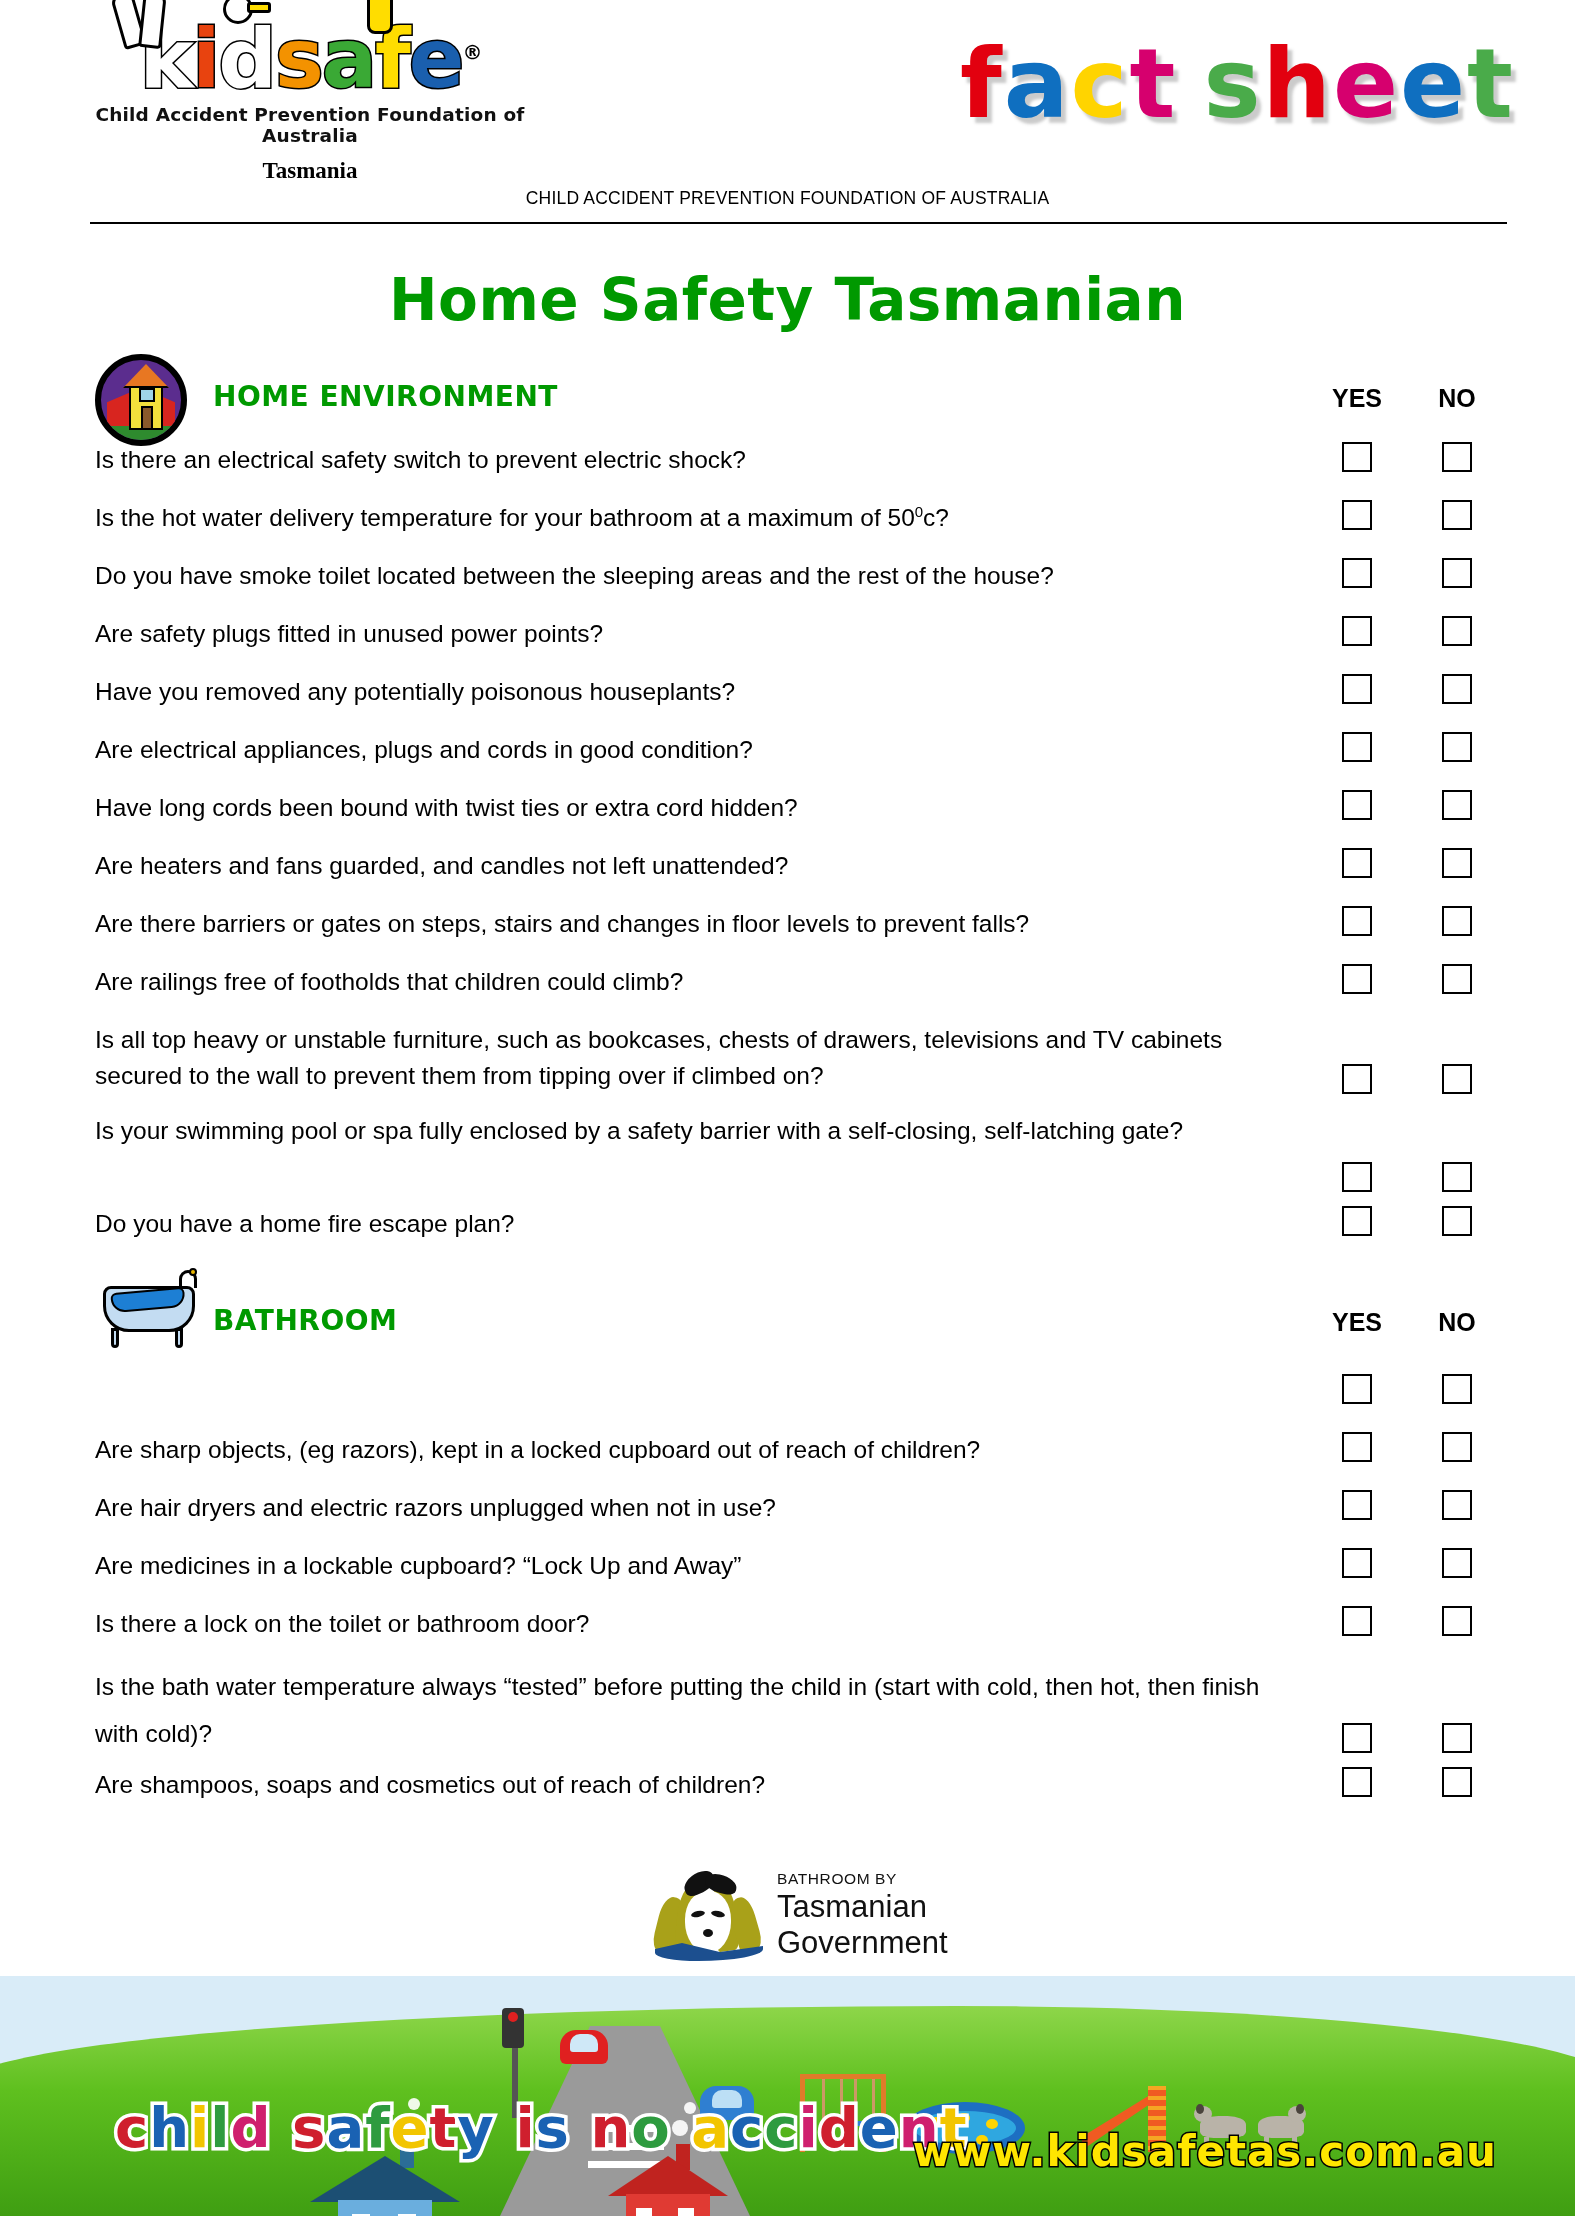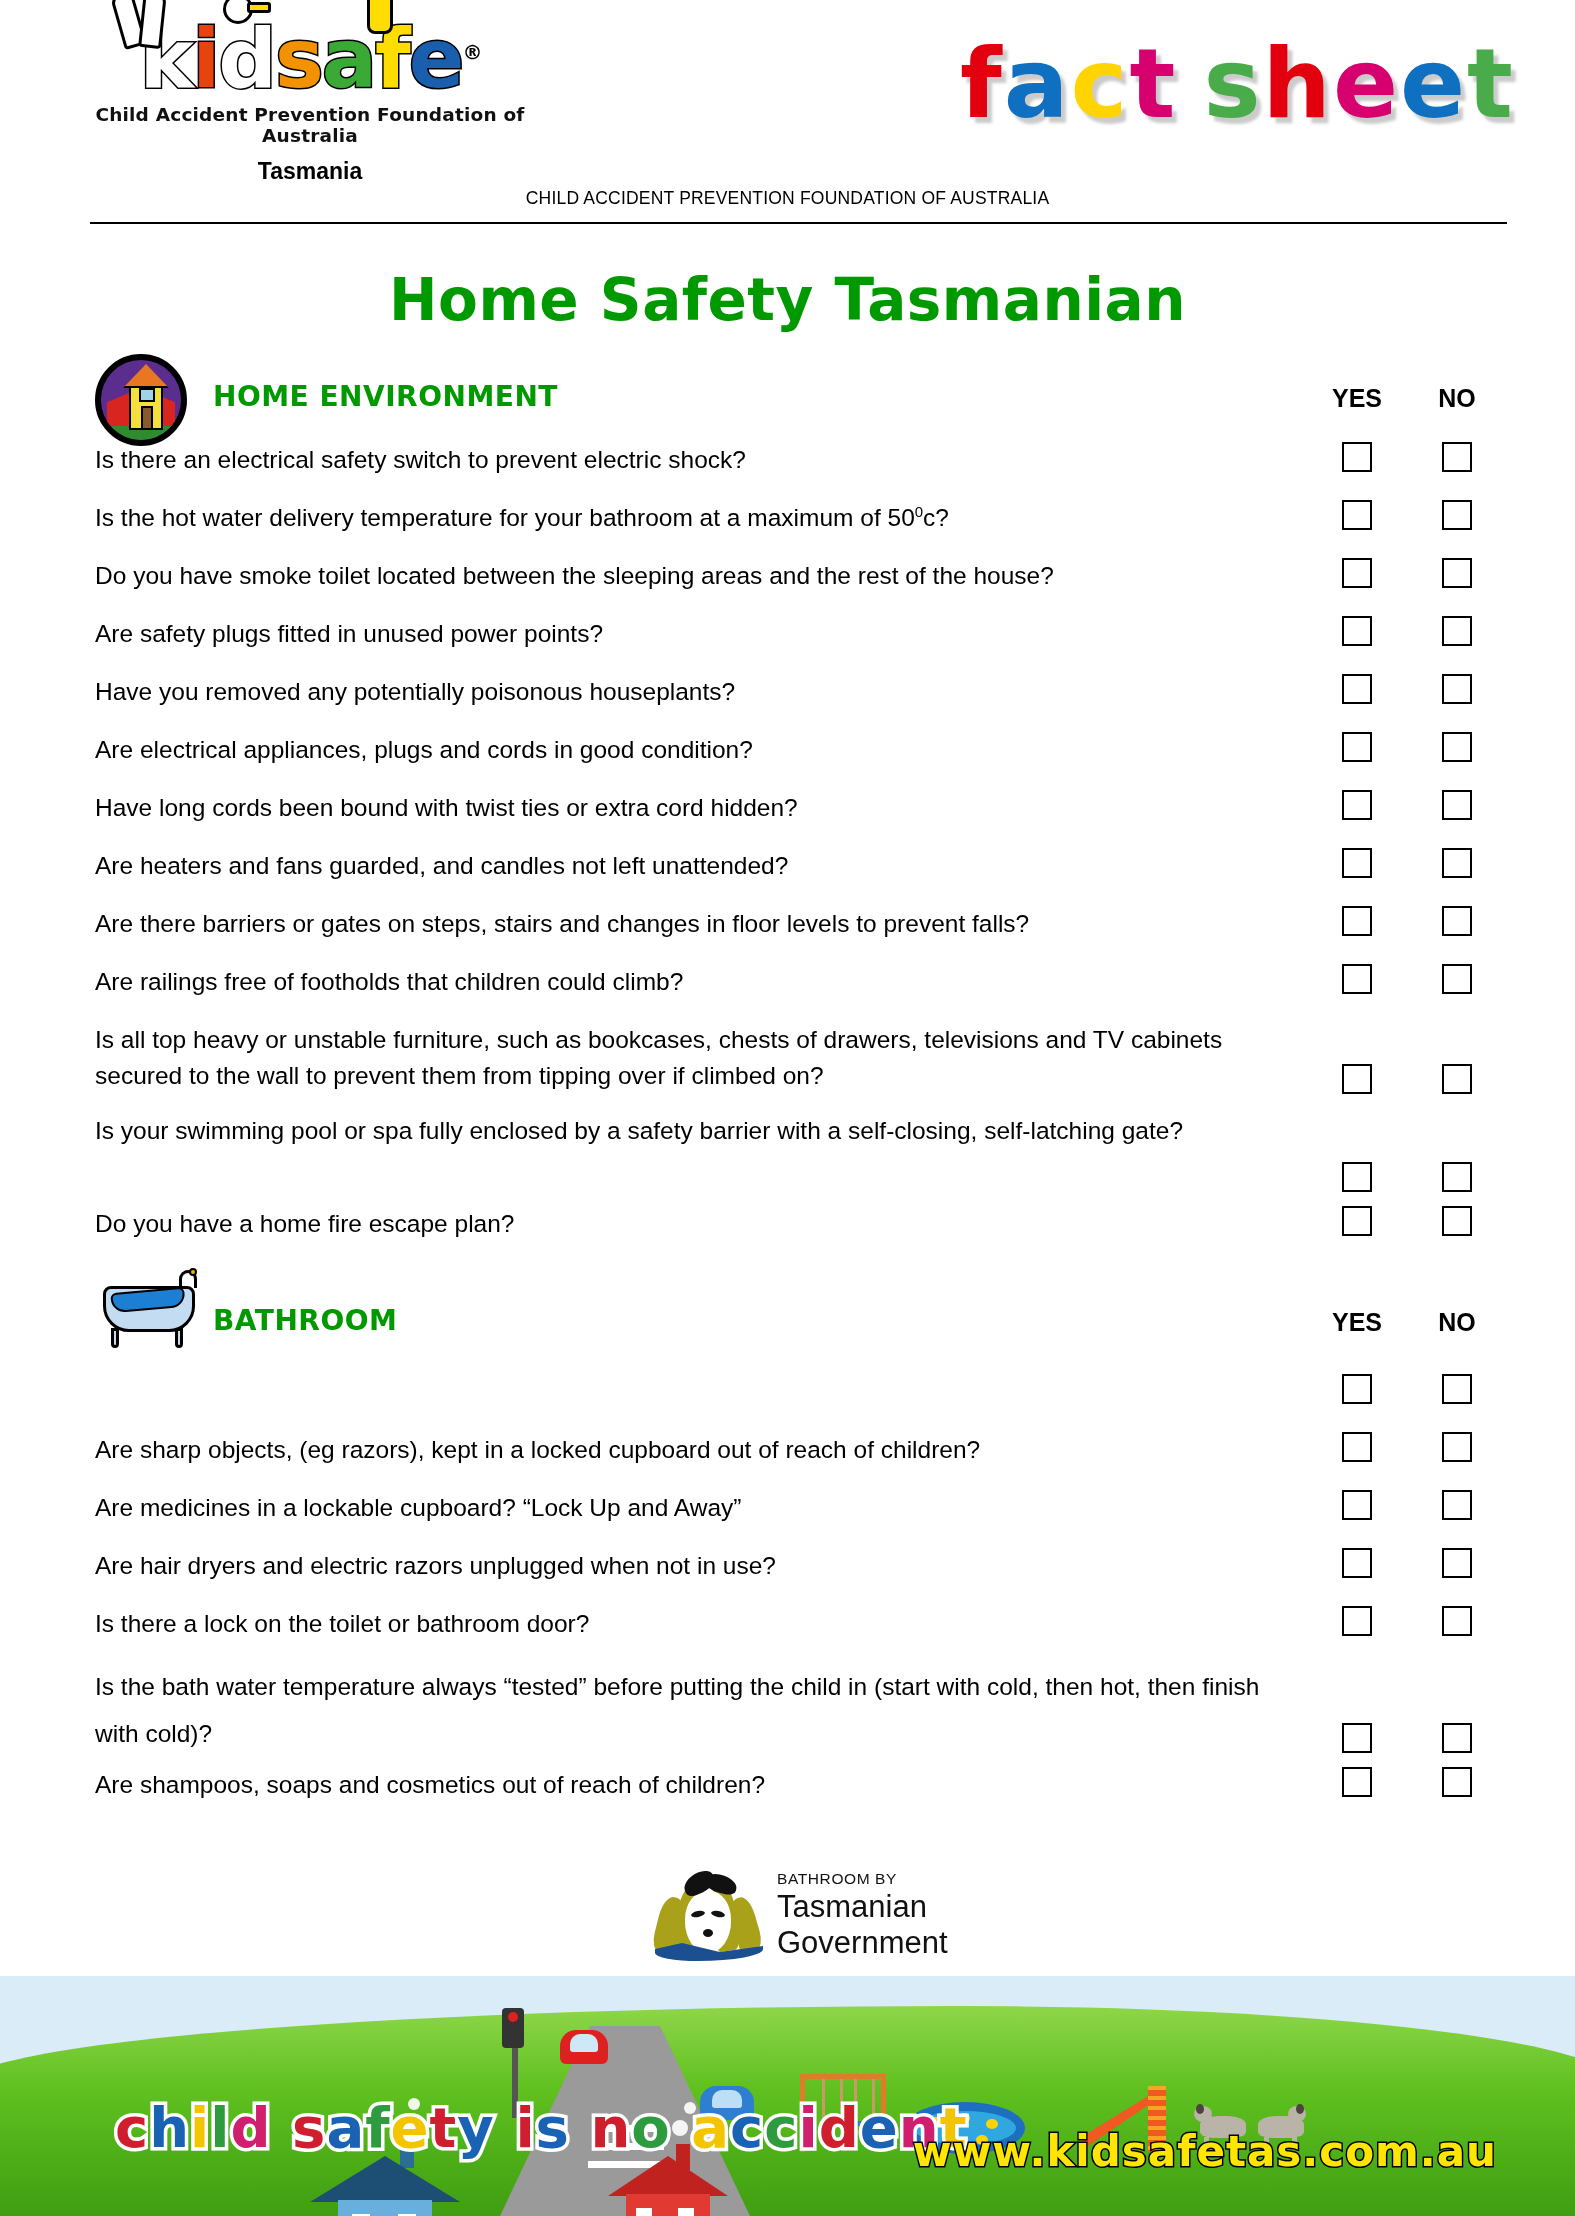--- a/index.html
+++ b/index.html
@@ -68,21 +68,21 @@
   }
   .kidsafe-sub {
     font-family: "DejaVu Sans", sans-serif;
     font-size: 18.5px;
     font-weight: 600;
     color:#111;
     margin-top: 4px;
     letter-spacing: 0.2px;
   }
   .tasmania {
-    font-family: Liberation Sans, sans-serif;
+    font-family: Liberation Serif, serif;
     font-size: 23px;
     font-weight: bold;
     color:#000;
     text-align:center;
     margin-top: 6px;
   }
   .capfa-line {
     font-family: "Liberation Sans", sans-serif;
     font-size: 17.5px;
     color:#000;
@@ -603,33 +603,33 @@
         <div class="cb-cell">
             <span class="checkbox"></span>
           </div>
         <div class="cb-cell">
             <span class="checkbox"></span>
           </div>
       </div>
     </div>
 
     <div class="item">
+      <div class="item-text">Are hair dryers and electric razors unplugged when not in use?</div>
+      <div class="boxes">
+        <div class="cb-cell">
+            <span class="checkbox"></span>
+          </div>
+        <div class="cb-cell">
+            <span class="checkbox"></span>
+          </div>
+      </div>
+    </div>
+
+    <div class="item">
       <div class="item-text">Are medicines in a lockable cupboard? “Lock Up and Away”</div>
-      <div class="boxes">
-        <div class="cb-cell">
-            <span class="checkbox"></span>
-          </div>
-        <div class="cb-cell">
-            <span class="checkbox"></span>
-          </div>
-      </div>
-    </div>
-
-    <div class="item">
-      <div class="item-text">Are hair dryers and electric razors unplugged when not in use?</div>
       <div class="boxes">
         <div class="cb-cell">
             <span class="checkbox"></span>
           </div>
         <div class="cb-cell">
             <span class="checkbox"></span>
           </div>
       </div>
     </div>
 

